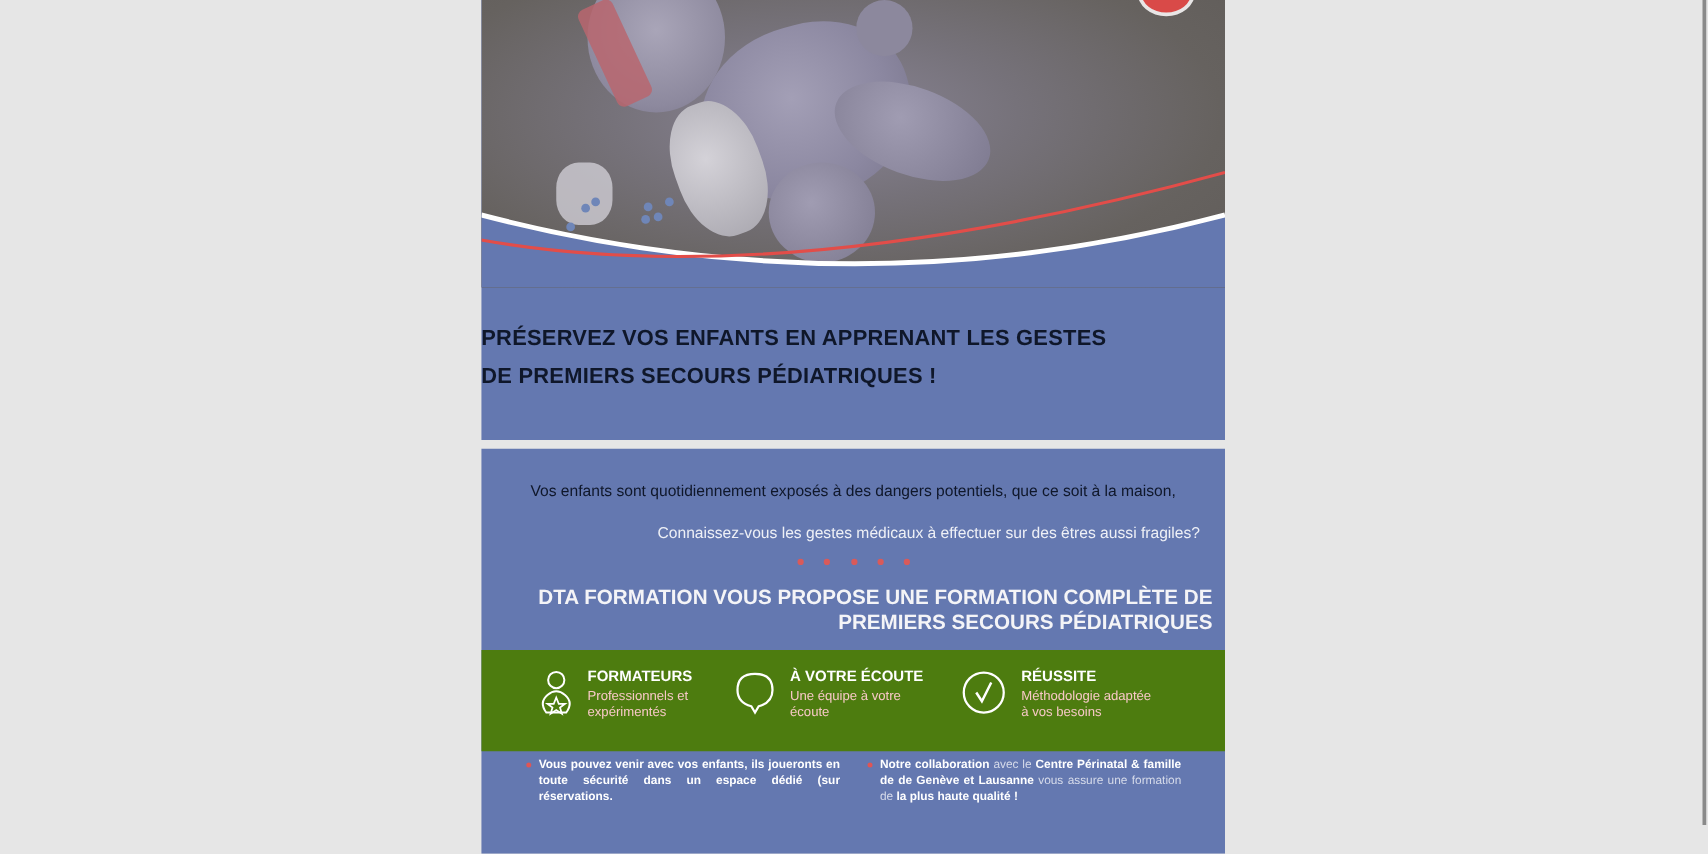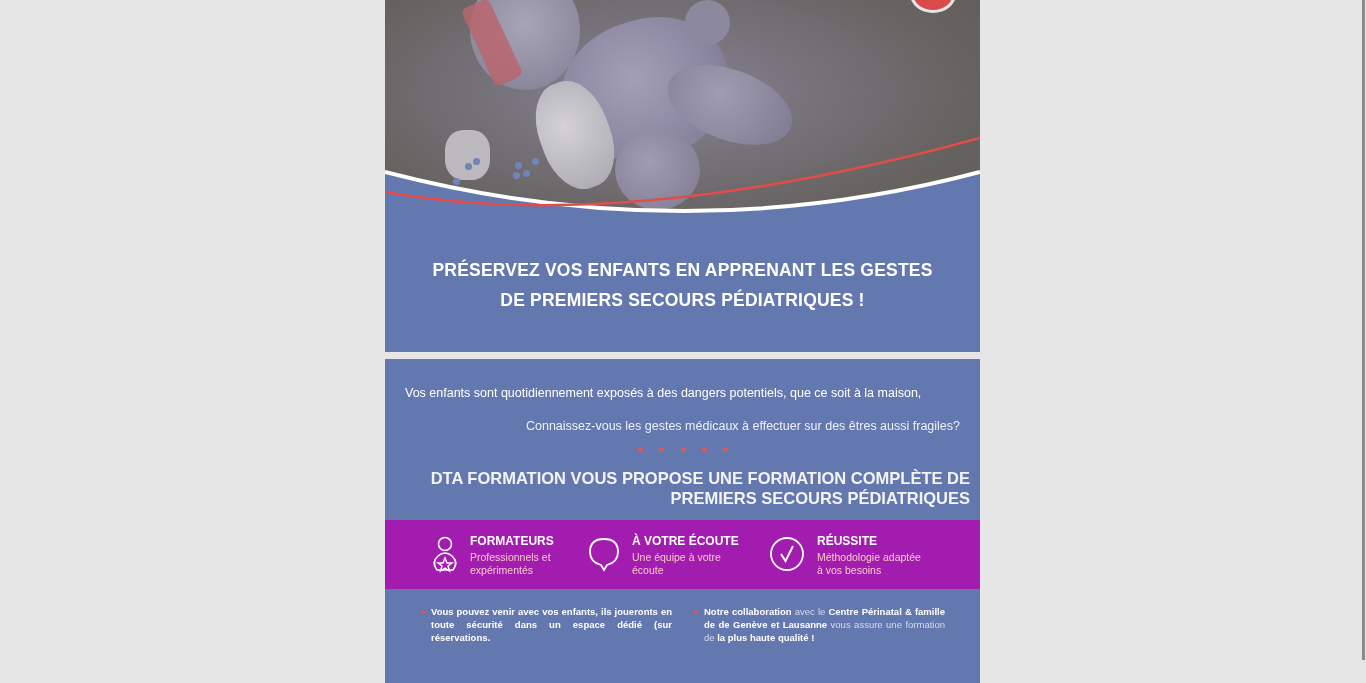--- a/index.html
+++ b/index.html
@@ -61,51 +61,51 @@
     }
     .pill {
       position:absolute; width:7px; height:7px; border-radius:50%; background:#6f86b8;
     }
     .logo-peek {
       position:absolute; left:525px; top:-25px; width:40px; height:32px;
       border-radius:50%; background:#d94a48; border:3px solid #e8e6e6;
     }
     .curve-svg { position:absolute; left:0; top:120px; width:595px; height:110px; }
     .hero-title {
-      position:absolute; left:0; top:255px; width:595px; text-align:center;
-      color:#ffffff; font-weight:bold; font-size:17.5px; line-height:30px;
+      position:absolute; left:0; top:255px; width:595px; 
+      color:#0f172a; font-weight:bold; font-size:17.5px; line-height:30px;
       letter-spacing:0.2px;
     }
     .gap { position:absolute; left:0; top:352px; width:595px; height:7px; background:#e6e6e6; }
 
     
     .intro {
       position:absolute; left:0; top:359px; width:595px; height:324px; background:#6478b0;
     }
     .intro-text {
-      position:absolute; left:20px; top:27px; width:555px; 
-      color:#ffffff; font-size:12.5px; line-height:15.5px;
+      position:absolute; left:20px; top:27px; width:555px; text-align:center;
+      color:#0f172a; font-size:12.5px; line-height:15.5px;
     }
     .intro-question {
       position:absolute; left:20px; top:60px; width:555px; text-align:right;
       color:#eef0f6; font-size:12.5px; line-height:15px;
     }
     .dots {
       position:absolute; left:253px; top:88px; width:90px; height:6px;
       display:flex; justify-content:space-between;
     }
     .dot { width:5px; height:5px; border-radius:50%; background:#d95a5a; }
     .section-title {
       position:absolute; left:10px; top:109px; width:575px; text-align:right;
       color:#f4f4f7; font-weight:bold; font-size:16.5px; line-height:20px;
     }
 
     
     .band {
-      position:absolute; left:0; top:161px; width:595px; height:69px; background:#a21caf;
+      position:absolute; left:0; top:161px; width:595px; height:81px; background:#4d7c0f;
     }
     .feature { position:absolute; top:0; height:69px; }
     .feature .ico { position:absolute; top:16px; width:36px; height:38px; }
     .feature .ftitle {
       position:absolute; top:14px; color:#ffffff; font-weight:bold; font-size:12px;
       white-space:nowrap;
     }
     .feature .fdesc {
       position:absolute; top:31px; color:#f7c9c6; font-size:10.5px; line-height:12.5px;
       white-space:nowrap;

